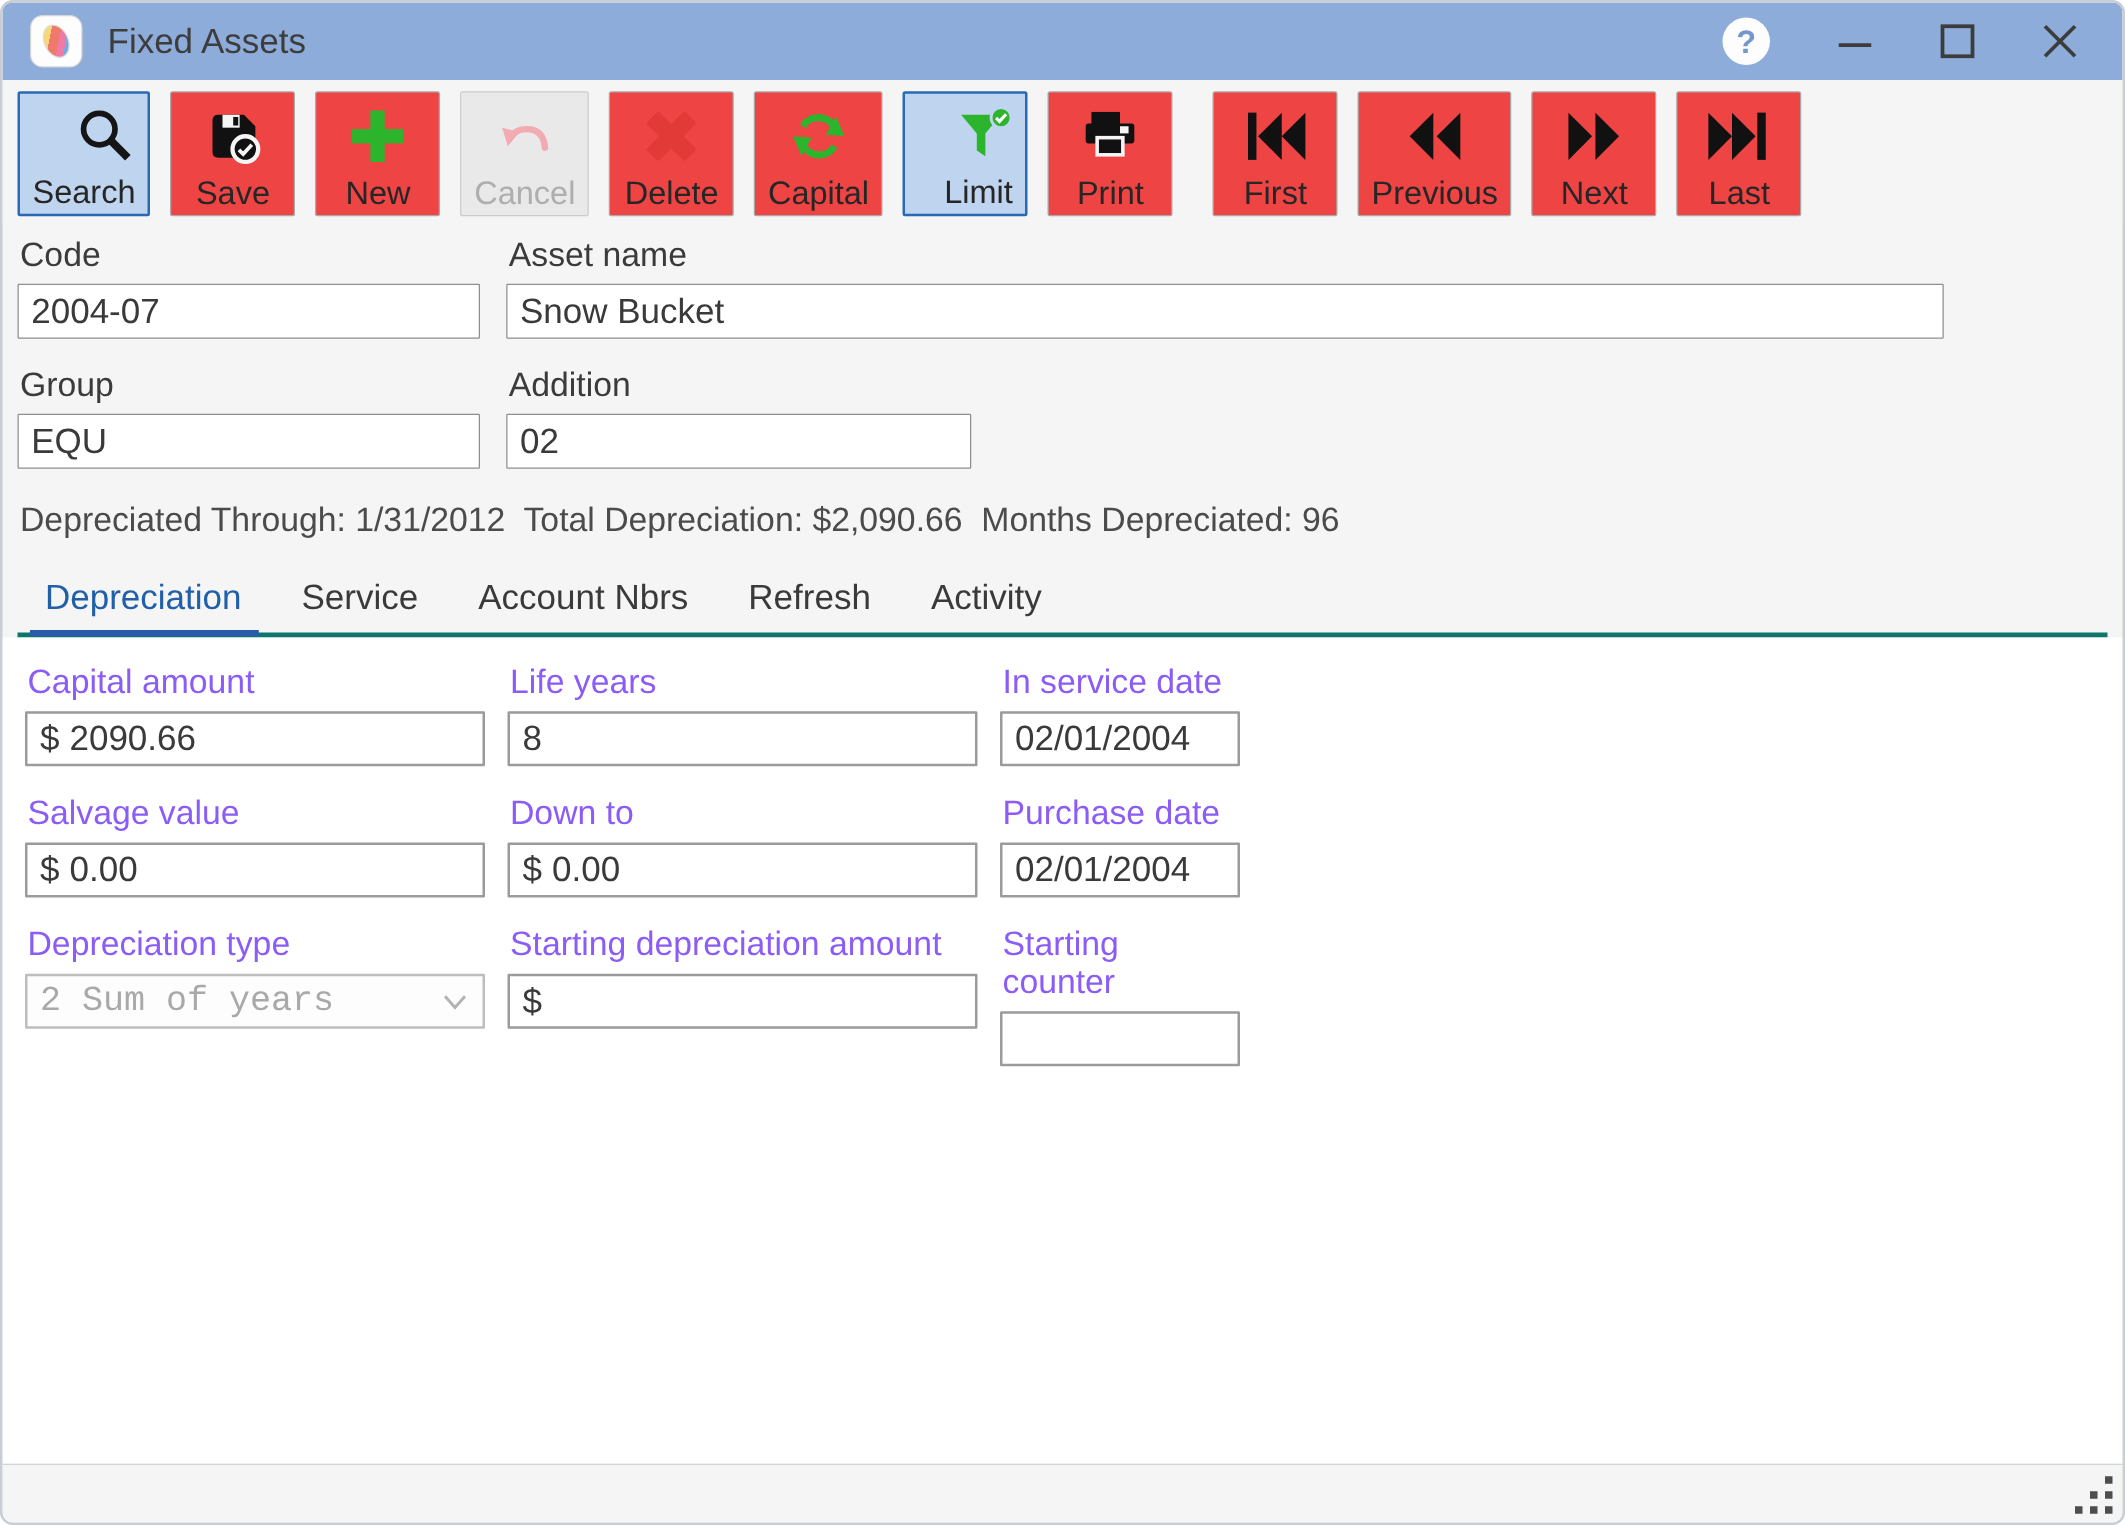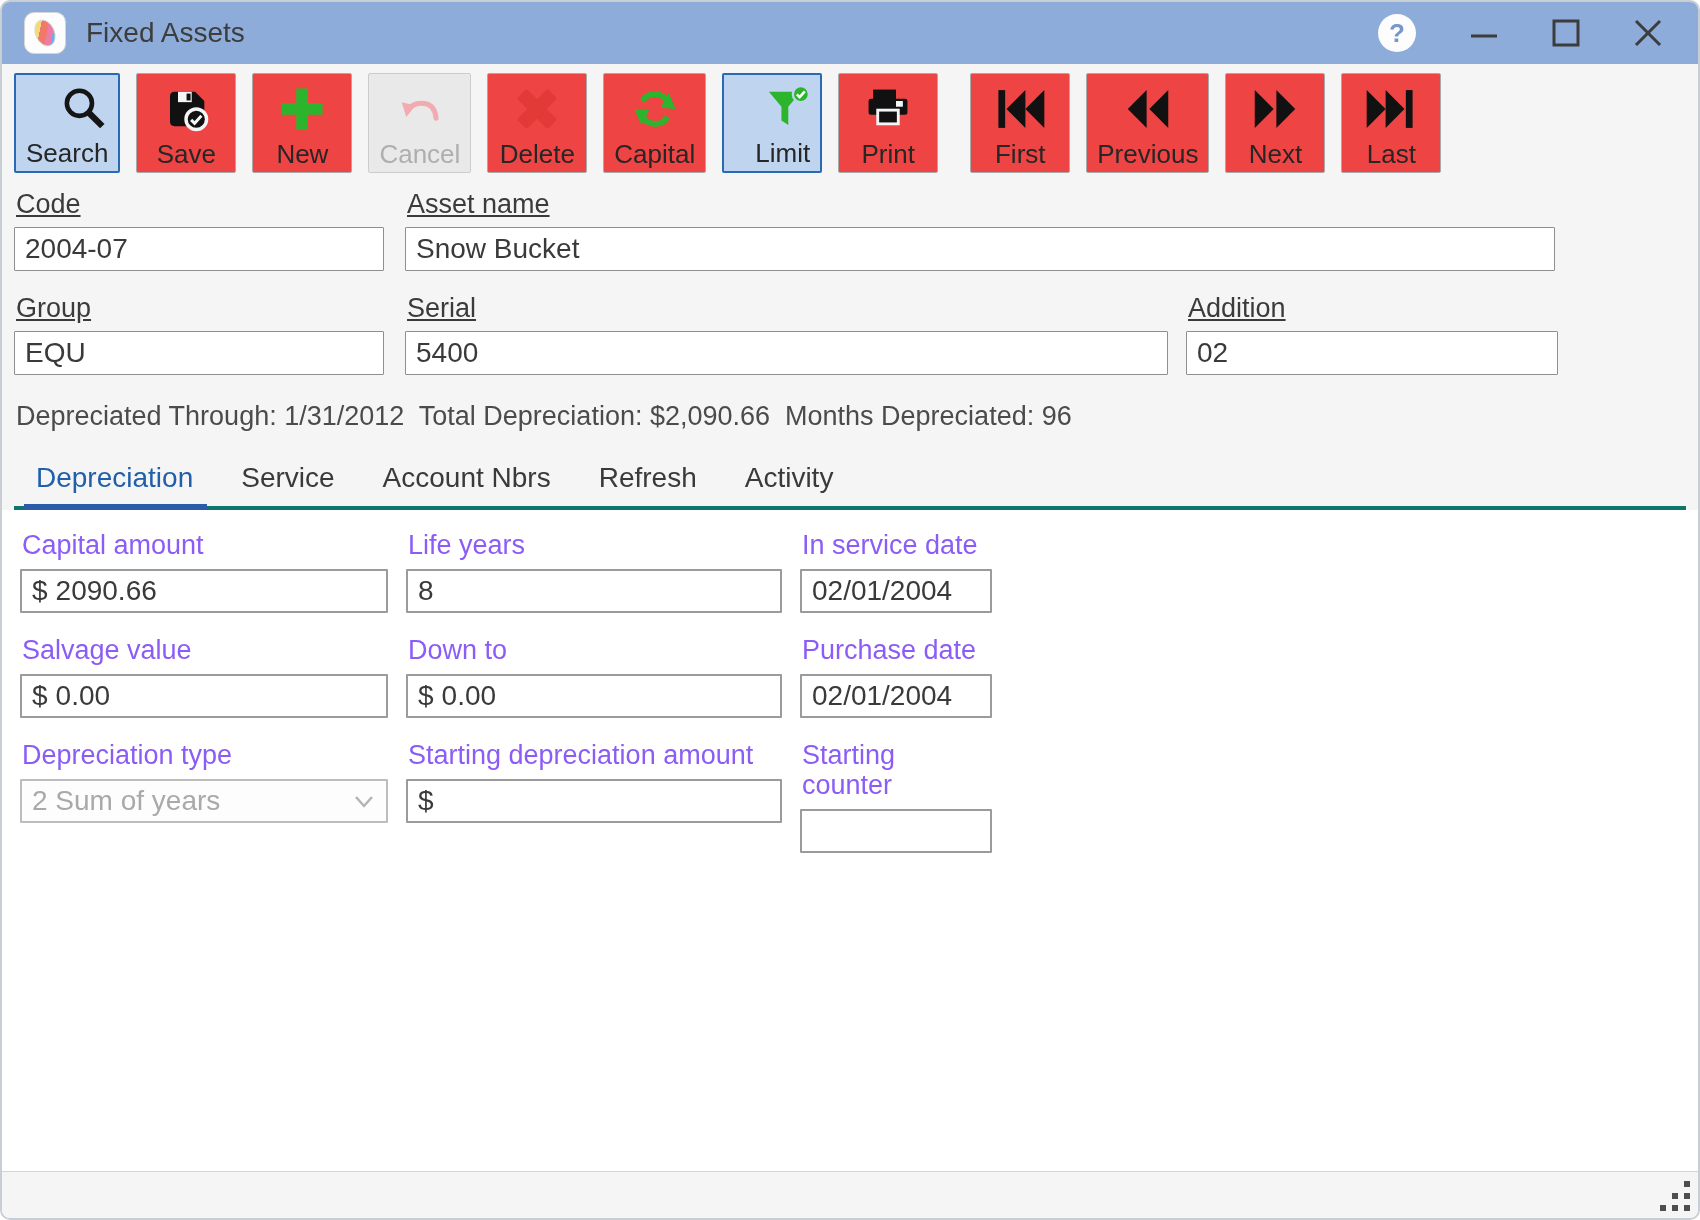--- a/index.html
+++ b/index.html
@@ -26,21 +26,21 @@
   .tbtn .ticon { flex:1 1 auto; display:flex; align-items:center; justify-content:center; }
   .tbtn .tlabel { font-size:26px; color:#262626; line-height:32px; white-space:nowrap; }
   .tbtn.active { background:#bfd5ef; border:2px solid #2a69b4;align-items:flex-end; }
   .tbtn.disabled { background:#e9e9e9; border-color:#cccccc; }
   .tbtn.disabled .tlabel { color:#aeaeae; }
   .tbtn.gap-before { margin-left:16px; }
   
   .form-area { padding:4px 12px 0 12px; flex:0 0 auto; }
   .frow { display:flex; }
   .fcol { display:flex; flex-direction:column; }
-  .flabel { font-size:27px; color:#3b3b3b; line-height:30px; margin:6px 2px 8px;text-decoration:underline; }
+  .flabel { font-size:27px; color:#3b3b3b; line-height:30px; margin:6px 2px 8px; }
   .tinput { height:44px; border:1px solid #8f8f8f; background:#ffffff; font-family:"Liberation Sans",sans-serif;
     font-size:28px; color:#3a3a3a; padding:0 10px; border-radius:1px; }
   .w-code { width:370px; margin-right:21px; }
   .w-asset { width:1150px; }
   .w-serial { width:763px; margin-right:18px; }
   .w-addition { width:372px; }
   .row2 .flabel { margin-top:22px; }
   .summary { font-size:27px; color:#4b4b4b; margin:26px 2px 0; white-space:pre-wrap; }
   
   .tabs { display:flex; margin-top:22px; padding-left:20px; border-bottom:4px solid #0f766e; }
@@ -54,21 +54,21 @@
   .pinput { height:44px; border:2px solid #9b9b9b; background:#ffffff; font-family:"Liberation Sans",sans-serif;
     font-size:28px; color:#3a3a3a; padding:0 10px; border-radius:1px; }
   .currency { display:flex; align-items:center; }
   .currency .cur-prefix { font-size:28px; color:#3a3a3a; margin-right:8px; }
   .currency .cur-value { font-size:28px; color:#3a3a3a; }
   .w-p1 { width:368px; margin-right:18px; }
   .w-p2 { width:376px; margin-right:18px; }
   .w-p3 { width:192px; }
   .dropdown { width:368px; height:44px; border:2px solid #bdbdbd; background:#fdfdfd; display:flex;
     align-items:center; padding:0 12px 0 10px; border-radius:1px; }
-  .dropdown .dd-text { flex:1; font-size:28px; color:#a9a9a9; }
+  .dropdown .dd-text { flex:1; font-size:28px; color:#a9a9a9;font-family:Liberation Mono, monospace; }
   
   .statusbar { height:47px; background:#f5f5f5; border-top:1px solid #d4d4d4; flex:0 0 auto;
     display:flex; align-items:flex-end; justify-content:flex-end; padding:0 6px 5px 0; }
 </style>
 </head>
 <body>
 
 <div class="window">
 
   <div class="titlebar">
@@ -255,24 +255,20 @@
       <div class="fcol w-asset">
         <span class="flabel">Asset name</span>
         <input class="tinput" type="text" value="Snow Bucket" style="">
       </div>
     </div>
     <div class="frow row2">
       <div class="fcol w-code">
         <span class="flabel">Group</span>
         <input class="tinput" type="text" value="EQU" style="">
       </div>
-      <div class="fcol w-serial">
-        <span class="flabel">Serial</span>
-        <input class="tinput" type="text" value="5400" style="">
-      </div>
       <div class="fcol w-addition">
         <span class="flabel">Addition</span>
         <input class="tinput" type="text" value="02" style="">
       </div>
     </div>
 
     <div class="summary">Depreciated Through: 1/31/2012  Total Depreciation: $2,090.66  Months Depreciated: 96</div>
 
     <div class="tabs">
       <div class="tab active">Depreciation</div>

